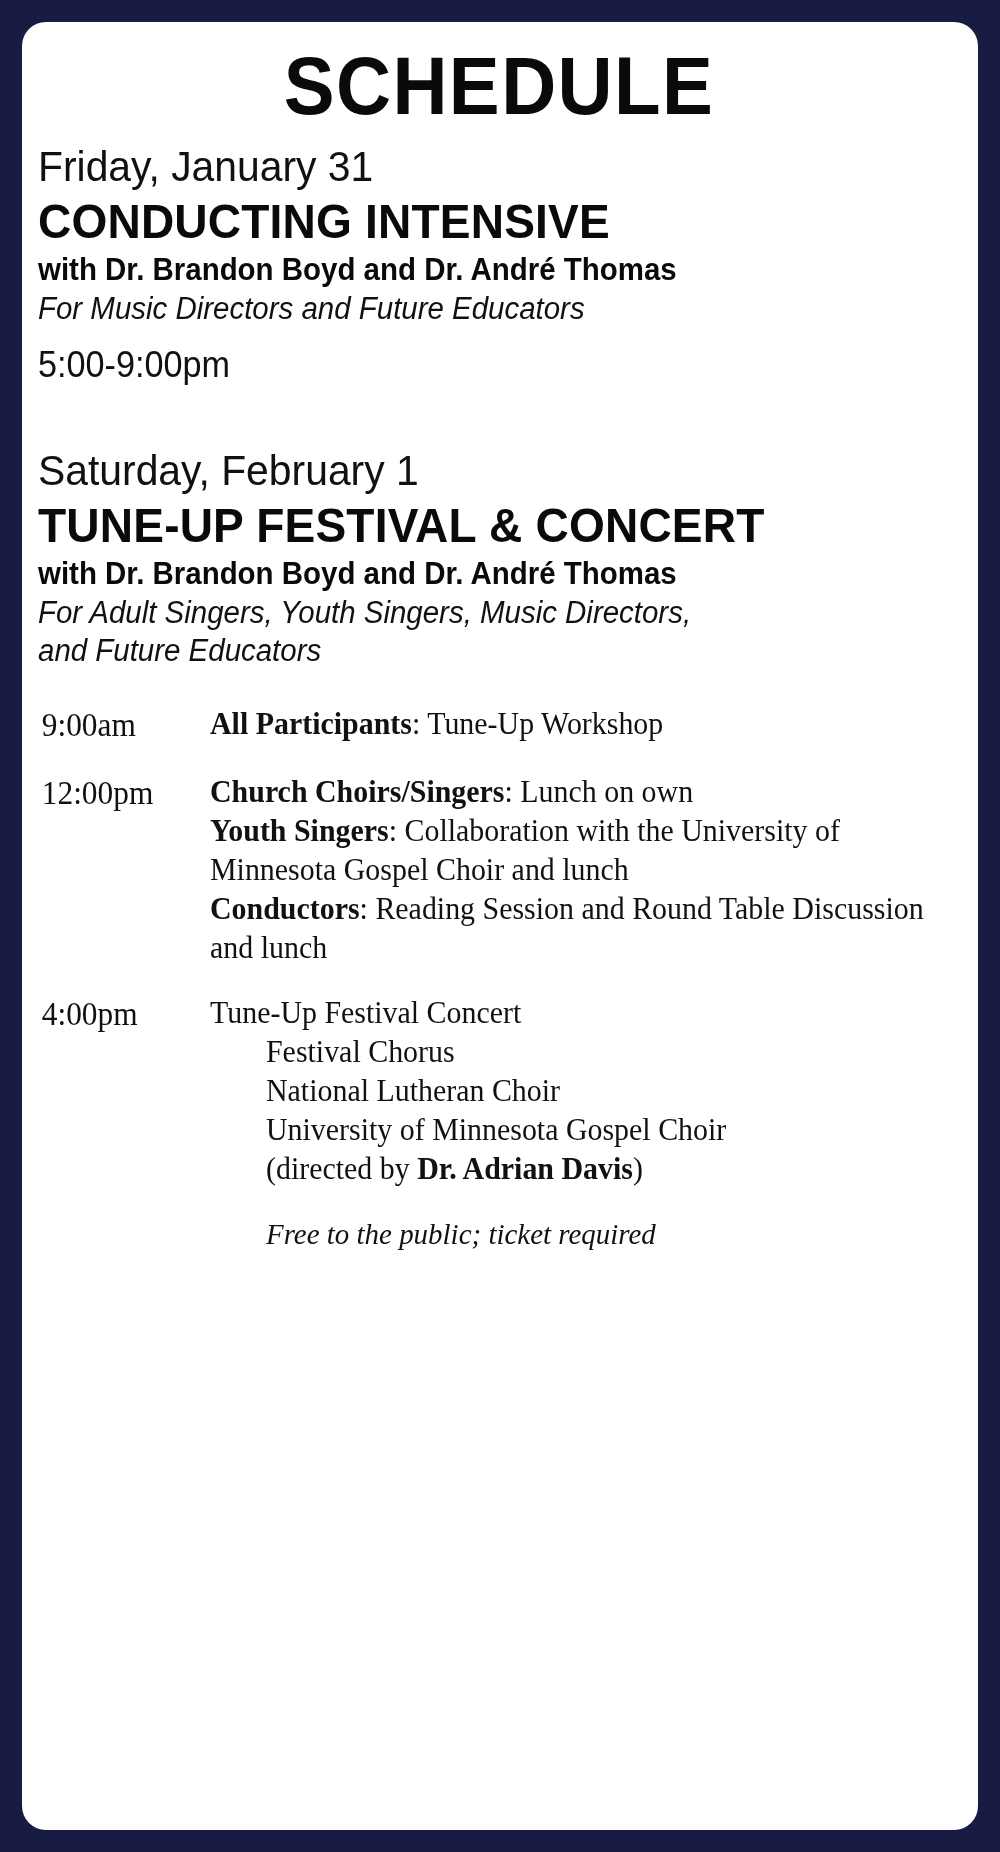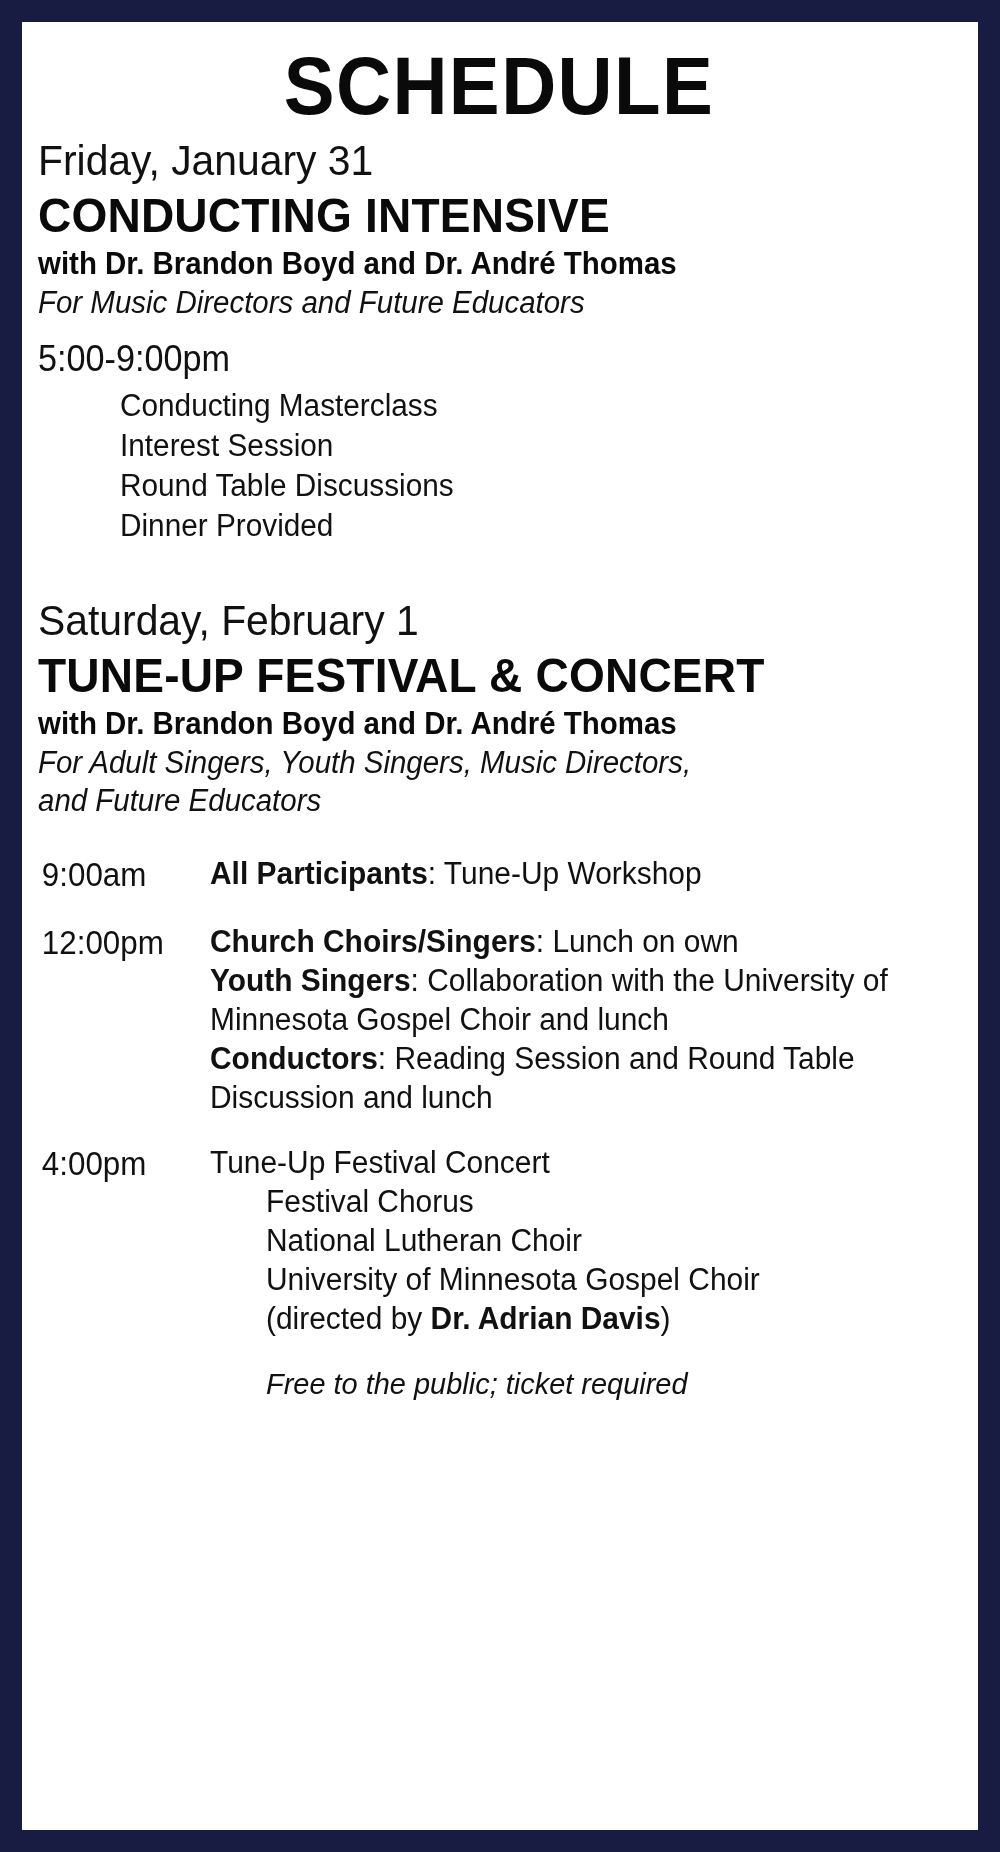--- a/index.html
+++ b/index.html
@@ -15,20 +15,21 @@
   }
   .poster {
     position: absolute;
     left: 22px;
     top: 22px;
     width: 956px;
     height: 1808px;
     background: #ffffff;
     box-sizing: border-box;
     overflow: hidden;
+    border-radius: 24px;
   }
   .inner {
     position: absolute;
     left: 0;
     top: 0;
     width: 956px;
     padding: 0 18px 0 16px;
     box-sizing: border-box;
   }
 
@@ -38,21 +39,21 @@
     font-weight: bold;
     font-size: 82px;
     line-height: 96px;
     letter-spacing: 1.5px;
     color: #0a0a0a;
     margin: 16px 0 0 0;
     transform: scaleX(0.93);
   }
 
   
-  .day-block { margin-top: 0; }
+  .day-block { margin-top: 6px; }
   .day-date {
     font-size: 43px;
     line-height: 52px;
     color: #111;
     transform: scaleX(0.95);
     transform-origin: left center;
   }
   .day-heading {
     font-size: 49px;
     line-height: 58px;
@@ -101,20 +102,21 @@
   }
 
   .gap-between-days { height: 48px; }
 
   
   .sat-rows { margin-top: 34px; }
   .sat-row {
     display: flex;
     align-items: flex-start;
     margin-bottom: 26px;
+    font-family: Liberation Serif, serif;
   }
   .sat-row .time {
     flex: 0 0 auto;
     width: 172px;
     font-size: 33px;
     line-height: 42px;
     color: #111;
     transform: scaleX(0.95);
     transform-origin: left center;
     padding-left: 4px;
@@ -151,26 +153,20 @@
 
     <div class="page-title">SCHEDULE</div>
 
     <div class="day-block">
       <div class="day-date">Friday, January 31</div>
       <div class="day-heading">CONDUCTING INTENSIVE</div>
       <div class="day-with">with Dr. Brandon Boyd and Dr. André Thomas</div>
       <div class="day-audience">For Music Directors and Future Educators</div>
 
       <div class="fri-time">5:00-9:00pm</div>
-      <div class="fri-items">
-        <div class="fri-item">Conducting Masterclass</div>
-        <div class="fri-item">Interest Session</div>
-        <div class="fri-item">Round Table Discussions</div>
-        <div class="fri-item">Dinner Provided</div>
-      </div>
     </div>
 
     <div class="gap-between-days"></div>
 
     <div class="day-block">
       <div class="day-date">Saturday, February 1</div>
       <div class="day-heading">TUNE-UP FESTIVAL &amp; CONCERT</div>
       <div class="day-with">with Dr. Brandon Boyd and Dr. André Thomas</div>
       <div class="day-audience">For Adult Singers, Youth Singers, Music Directors,</div>
       <div class="day-audience">and Future Educators</div>

